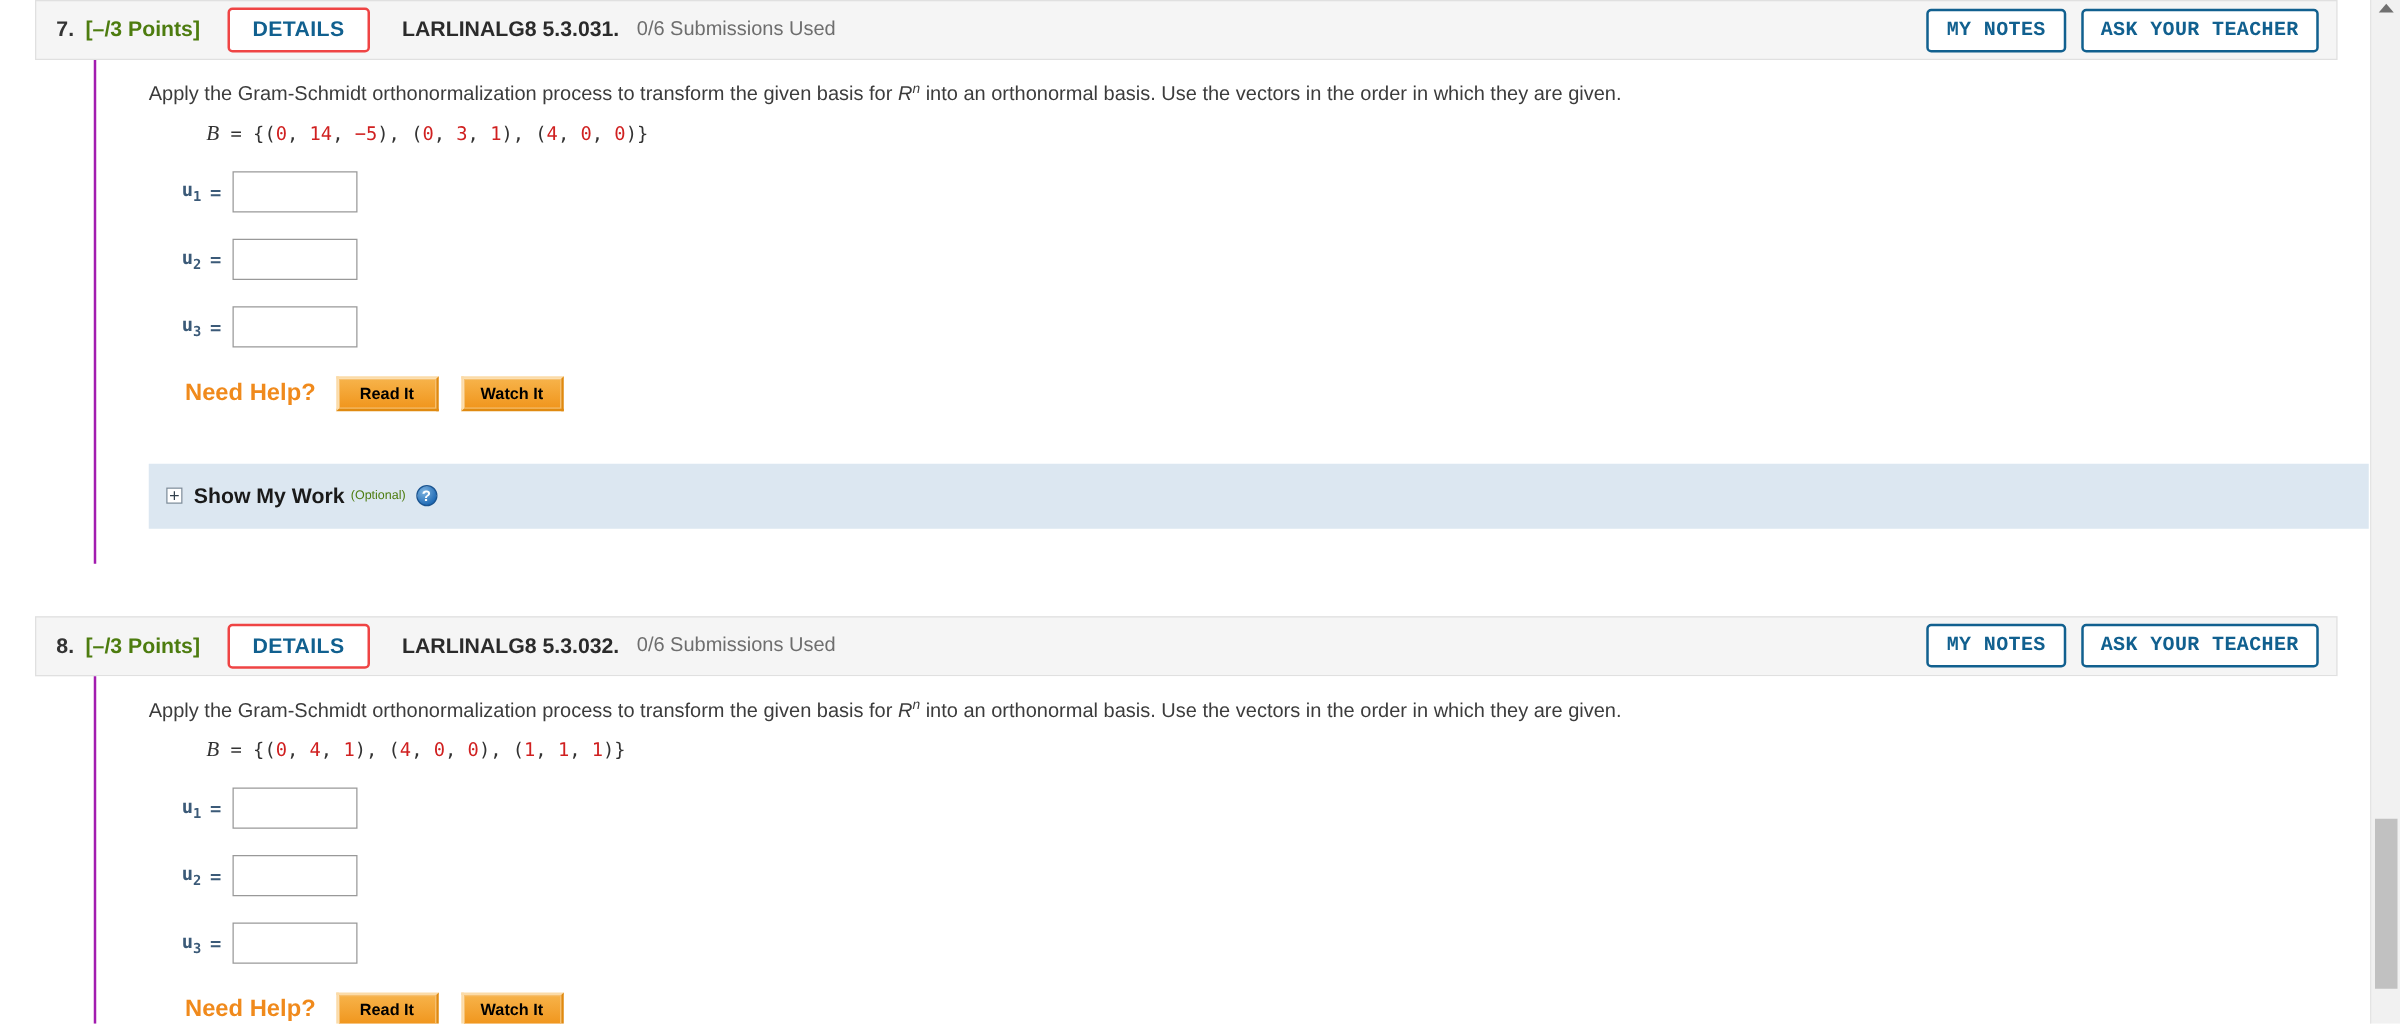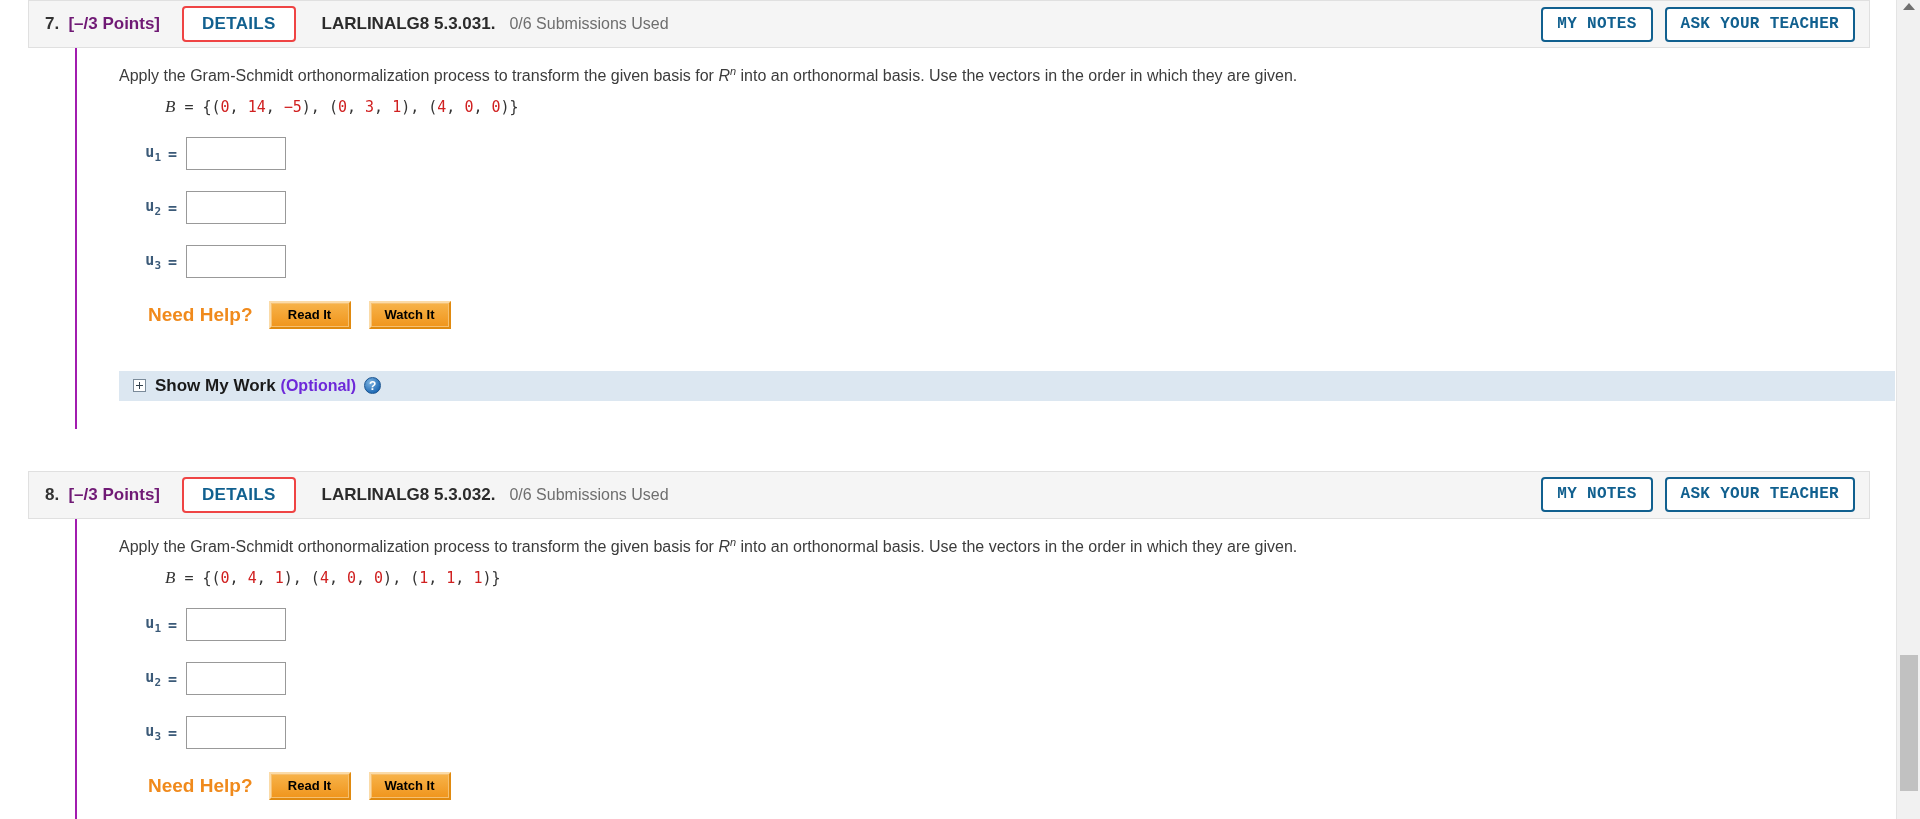--- a/index.html
+++ b/index.html
@@ -44,21 +44,21 @@
   .q-num {
     font-size: 17px;
     font-weight: bold;
     color: #333333;
     letter-spacing: 0.1px;
     white-space: nowrap;
   }
   .q-points {
     font-size: 17px;
     font-weight: bold;
-    color: #701a75;
+    color: #4d7c0f;
     margin-left: 9px;
     white-space: nowrap;
   }
   .btn-details {
     margin-left: 22px;
     border: 2px solid #ef4444;
     border-radius: 4px;
     background: #ffffff;
     color: #11608f;
     font-size: 17px;
@@ -189,21 +189,21 @@
     text-align: center;
     cursor: pointer;
     margin-right: 18px;
     font-family: "Liberation Sans", sans-serif;
     box-shadow: inset 0 0 0 1px #f6c070;
   }
 
   .showwork-wrap { padding: 0 0 0 42px; margin-top: 42px; }
   .showwork {
     background: #dce7f1;
-    height: 30px;
+    height: 52px;
     display: flex;
     align-items: center;
     padding-left: 14px;
     width: 1776px;
   }
   .expand-box {
     width: 13px; height: 13px;
     border: 1px solid #7a8a99;
     background: #ffffff;
     position: relative;
@@ -212,21 +212,21 @@
   }
   .expand-box:before, .expand-box:after {
     content: ""; position: absolute; background: #33414d;
   }
   .expand-box:before { left: 2px; top: 5px; width: 7px; height: 1px; }
   .expand-box:after  { left: 5px; top: 2px; width: 1px; height: 7px; }
   .showwork-title {
     font-size: 17px; font-weight: bold; color: #1a1a1a; white-space: nowrap;
   }
   .showwork-opt {
-    font-size: 16px; font-weight: bold; color: #6d28d9; margin-left: 5px;
+    font-size: 10px; font-weight: normal; color: #4d7c0f; margin-left: 5px;
   }
   .help-circle {
     width: 17px; height: 17px; border-radius: 50%;
     background: radial-gradient(circle at 35% 30%, #7db3e0, #1f6ab5 75%);
     border: 1px solid #1a5490;
     color: #ffffff; font-size: 12px; font-weight: bold;
     display: flex; align-items: center; justify-content: center;
     margin-left: 8px; line-height: 1; cursor: pointer; flex: 0 0 auto;
   }
 

